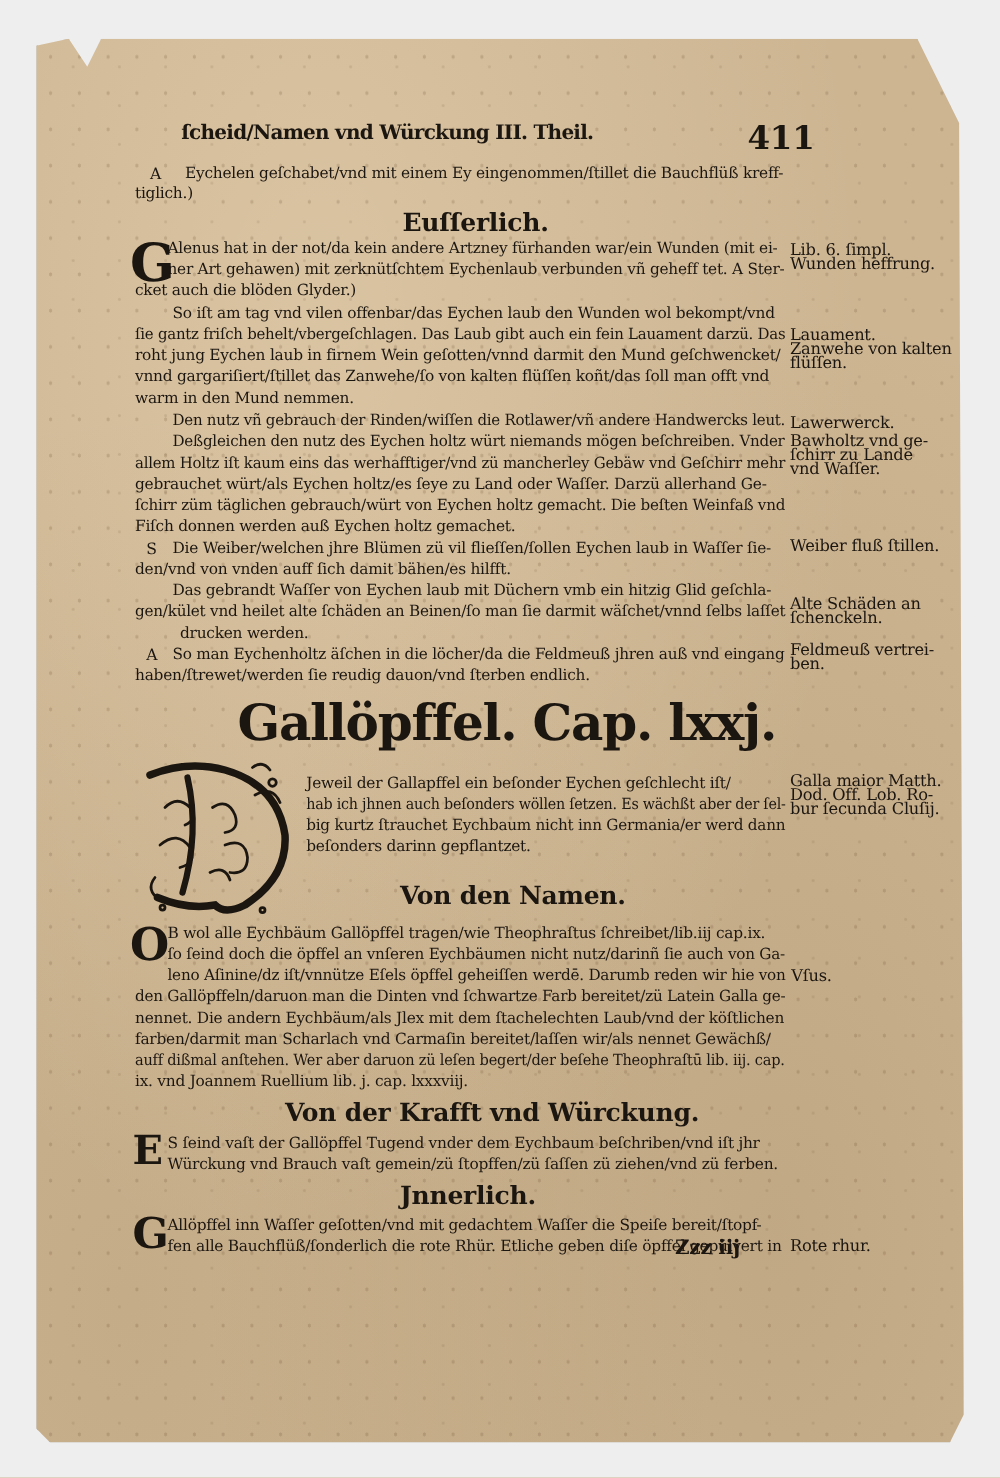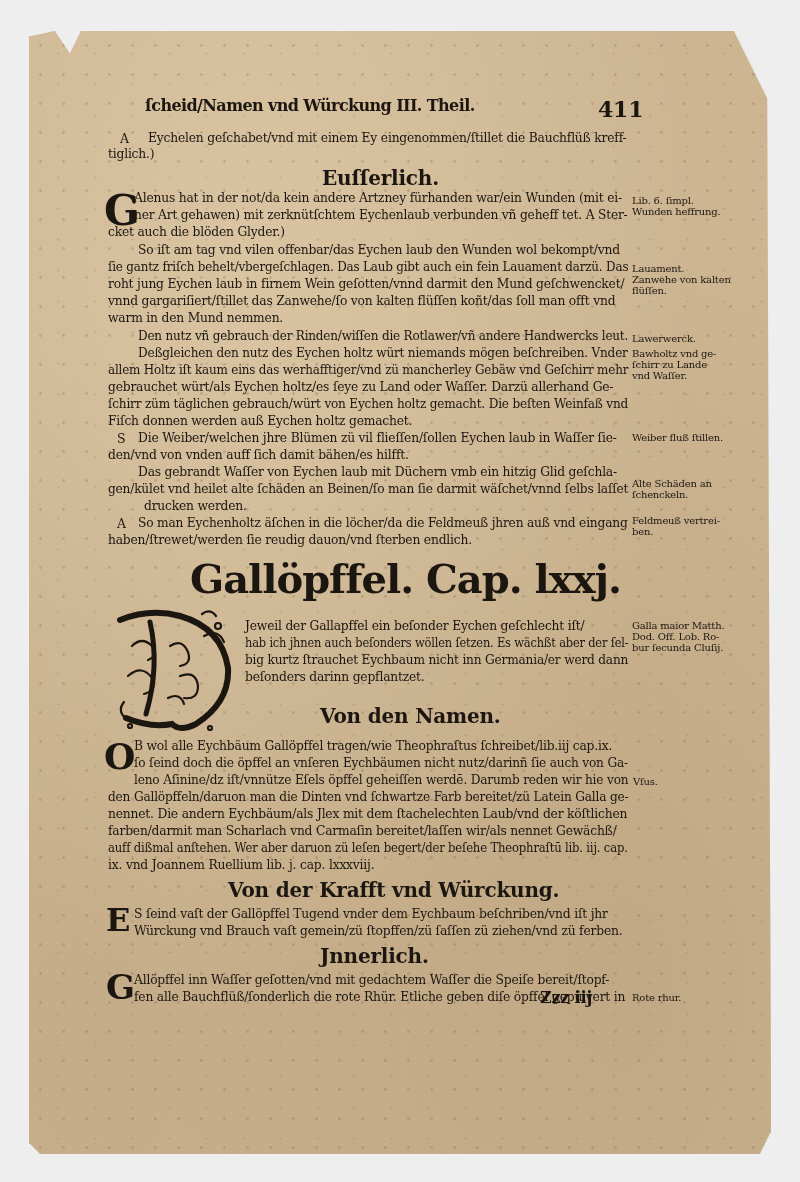--- a/index.html
+++ b/index.html
@@ -10,25 +10,25 @@
       radial-gradient(ellipse at 80% 85%, rgba(140,110,70,0.18), transparent 55%),
       radial-gradient(ellipse at 10% 90%, rgba(150,120,80,0.15), transparent 50%),
       #cdb592;
     clip-path: polygon(0 0.5%, 3.5% 0, 5.5% 2%, 7% 0, 95% 0, 99.5% 6%, 100% 98%, 98.5% 100%, 1.5% 100%, 0 99%);
     box-shadow:0 0 2px rgba(0,0,0,0.3);}
   .paper::before{content:"";position:absolute;inset:0;
     background-image:radial-gradient(rgba(90,60,30,0.18) 1px, transparent 1.5px),radial-gradient(rgba(90,60,30,0.12) 1px, transparent 1.5px);
     background-size:23px 29px,37px 31px;background-position:0 0,11px 7px;}
   .txt{position:absolute;color:#1c1610;font-family:"DejaVu Serif",serif;letter-spacing:-0.2px;}
   .running-head{left:145px;top:96px;font-size:16px;font-weight:bold;white-space:nowrap;letter-spacing:-0.6px;}
-  .page-num{left:598px;top:96px;font-size:22px;font-weight:bold;}
+  .page-num{left:598px;top:96px;font-size:26px;font-weight:bold;}
   .body-line{font-size:12.3px;white-space:nowrap;line-height:17px;transform-origin:left top;}
   .heading{font-size:20px;font-weight:bold;white-space:nowrap;}
   .chapter{left:190px;top:555px;font-size:40px;font-weight:bold;white-space:nowrap;letter-spacing:-1px;}
-  .margin-note{font-size:10px;line-height:11px;white-space:nowrap;}
+  .margin-note{font-size:13px;line-height:11px;white-space:nowrap;}
   .marker{font-size:12.5px;}
   .dropcap{position:absolute;color:#1c1610;font-weight:bold;font-family:"DejaVu Serif",serif;}
   .ornate{position:absolute;left:110px;top:606px;width:130px;height:130px;}
   .sig{left:540px;top:988px;font-size:16px;font-weight:bold;}
 </style>
 </head>
 <body>
 
 <div class="paper"></div>
 

